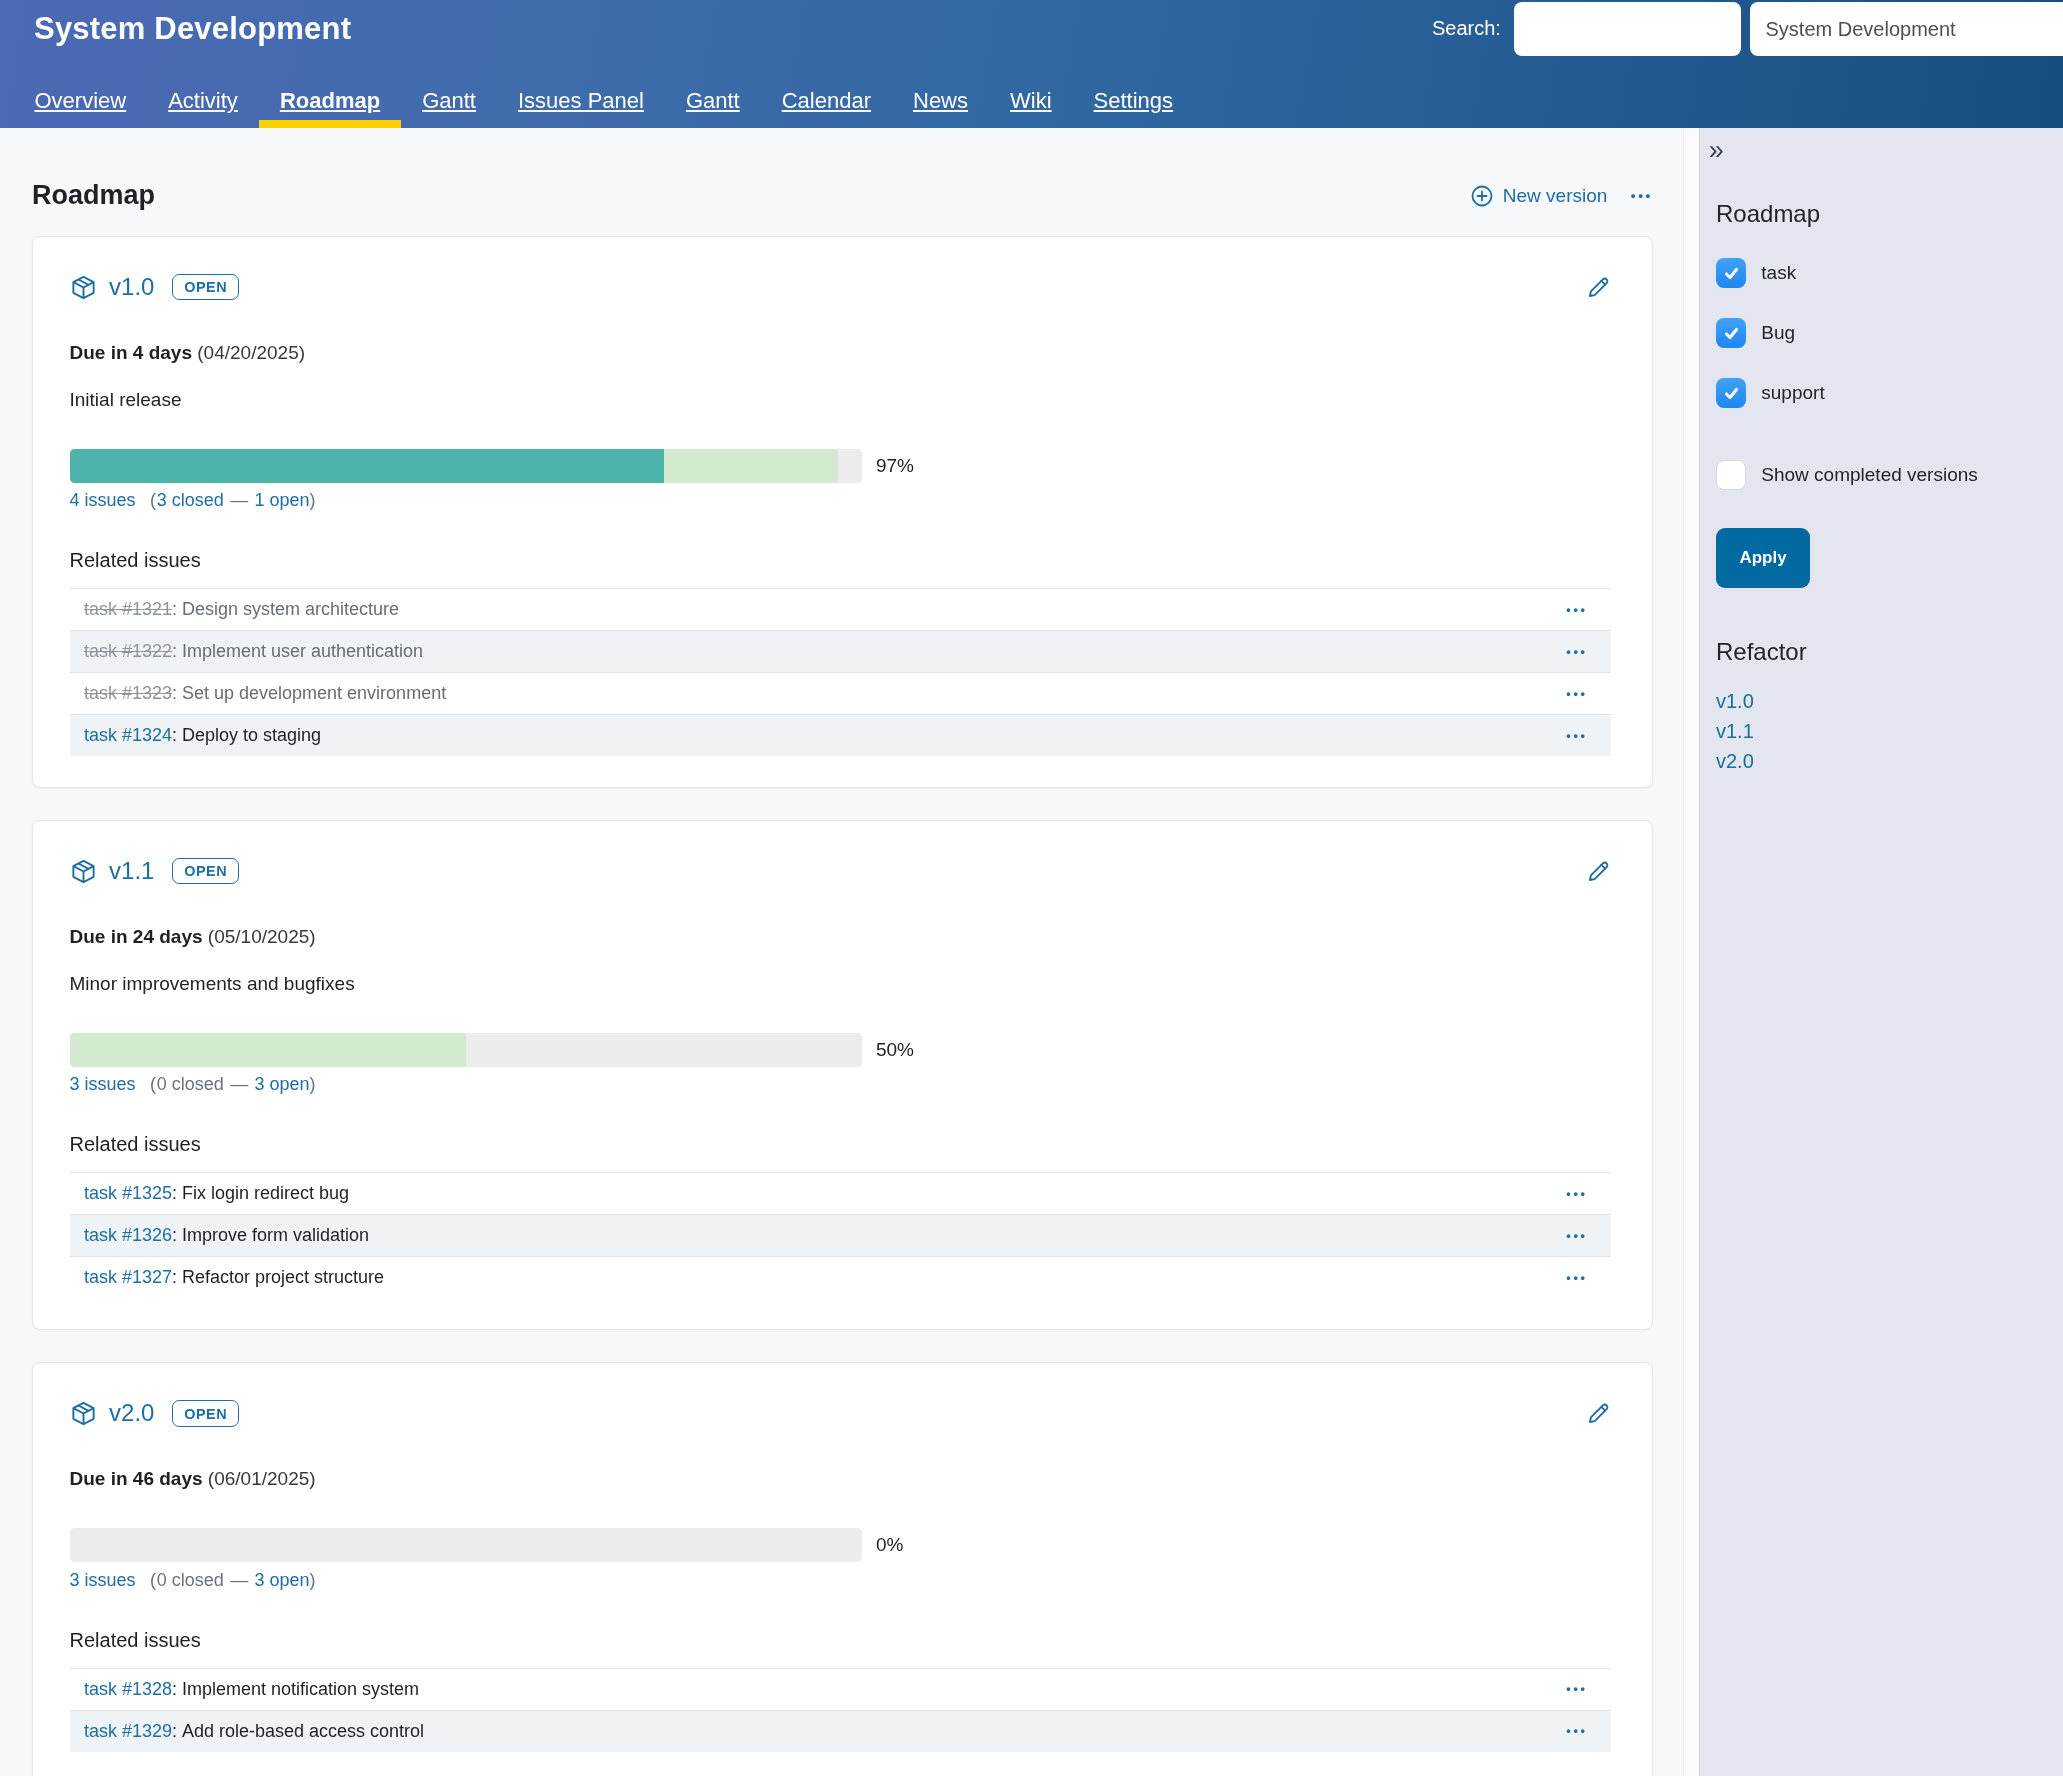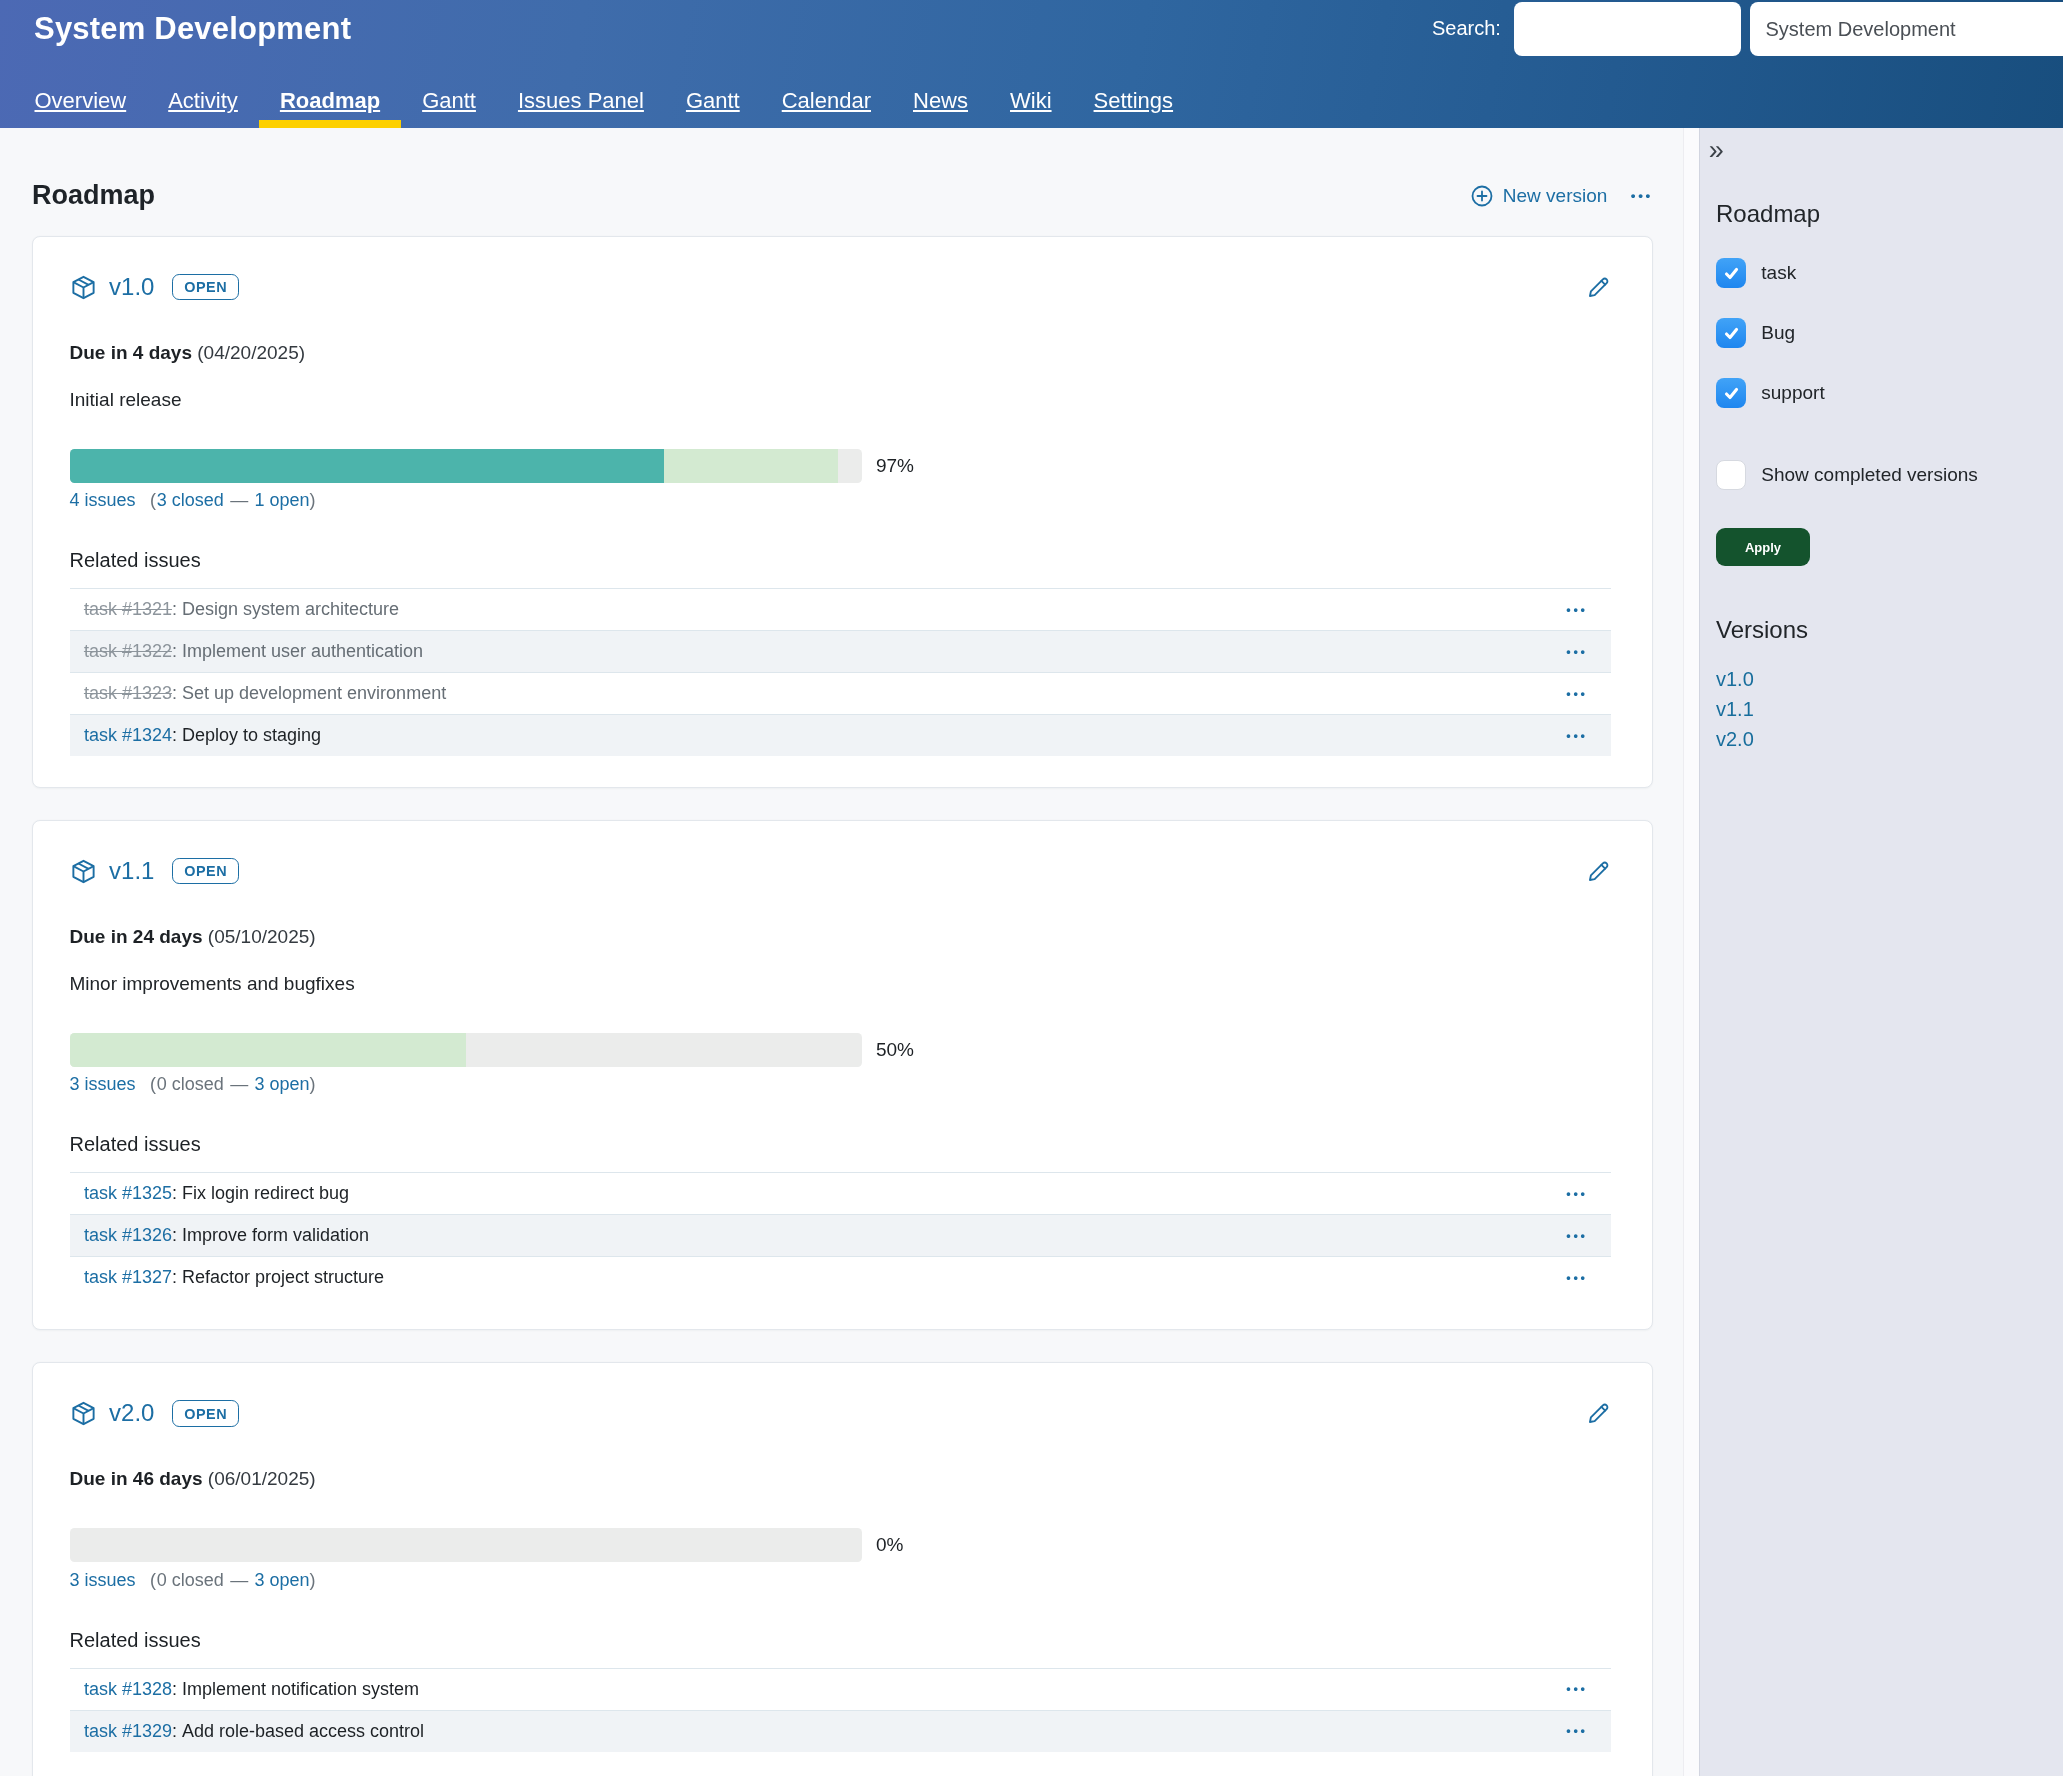--- a/index.html
+++ b/index.html
@@ -124,22 +124,22 @@
     width:30px; height:30px; border-radius:8px; background:#fff;
     border:0.9px solid #d6d9e0; display:inline-flex; align-items:center; justify-content:center;
     flex:0 0 auto;
   }
   .checkbox.checked { background:linear-gradient(180deg,#41a3f7,#1e86ef); border:none; }
   .checkbox .check { display:none; }
   .checkbox.checked .check { display:block; }
   .filter-label { font-size:19px; color:#212529; }
   .show-completed { margin-top:52px; }
   .apply-btn {
-    margin-top:38px; width:94px; height:38px; border:none; border-radius:9px;
-    background:#14532d; color:#fff; font-size:13px; font-weight:700;
+    margin-top:38px; width:94px; height:60px; border:none; border-radius:9px;
+    background:#0369a1; color:#fff; font-size:17px; font-weight:700;
     font-family:"Liberation Sans", sans-serif; cursor:pointer;
   }
   .versions-title { margin-top:50px; font-size:24px; font-weight:400; color:#212529; }
   .version-links { margin-top:20px; display:flex; flex-direction:column; }
   .version-link { color:#176d9c; font-size:20px; line-height:30px; width:max-content; }
 </style>
 </head>
 <body>
 
 <div class="topbar">
@@ -406,20 +406,20 @@
 
   <div class="filter-row show-completed">
     <span class="checkbox">
       
     </span>
     <span class="filter-label">Show completed versions</span>
   </div>
 
   <button class="apply-btn">Apply</button>
 
-  <div class="versions-title">Versions</div>
+  <div class="versions-title">Refactor</div>
   <div class="version-links">
     <a class="version-link">v1.0</a>
     <a class="version-link">v1.1</a>
     <a class="version-link">v2.0</a>
   </div>
 </div>
 
 
 </body></html>

